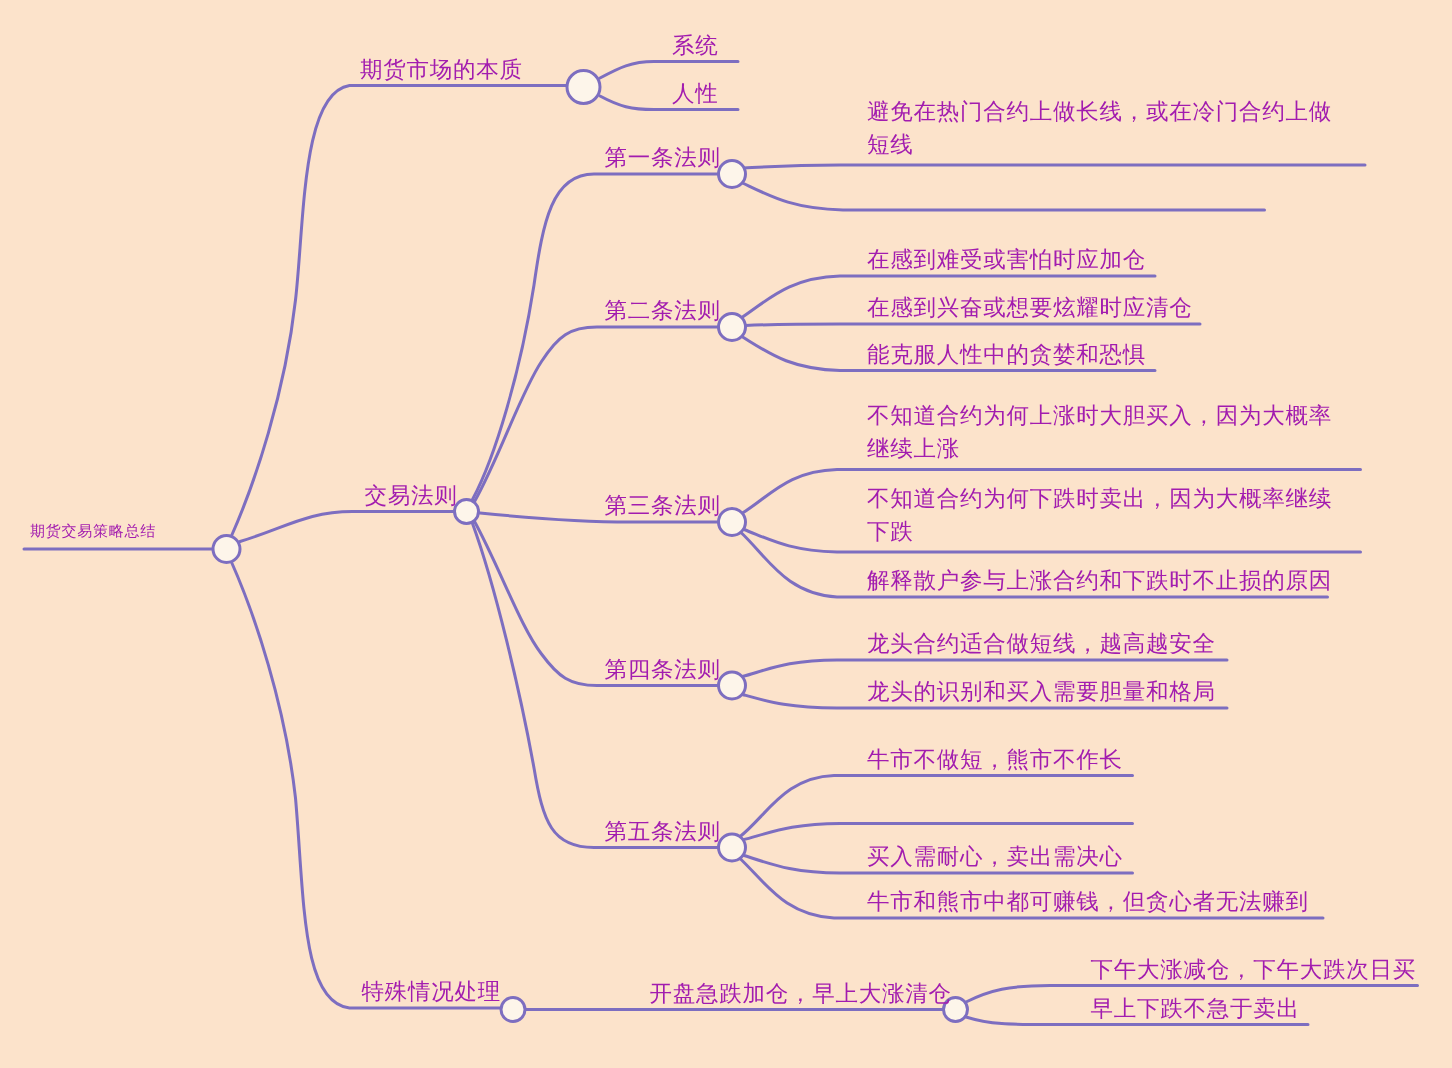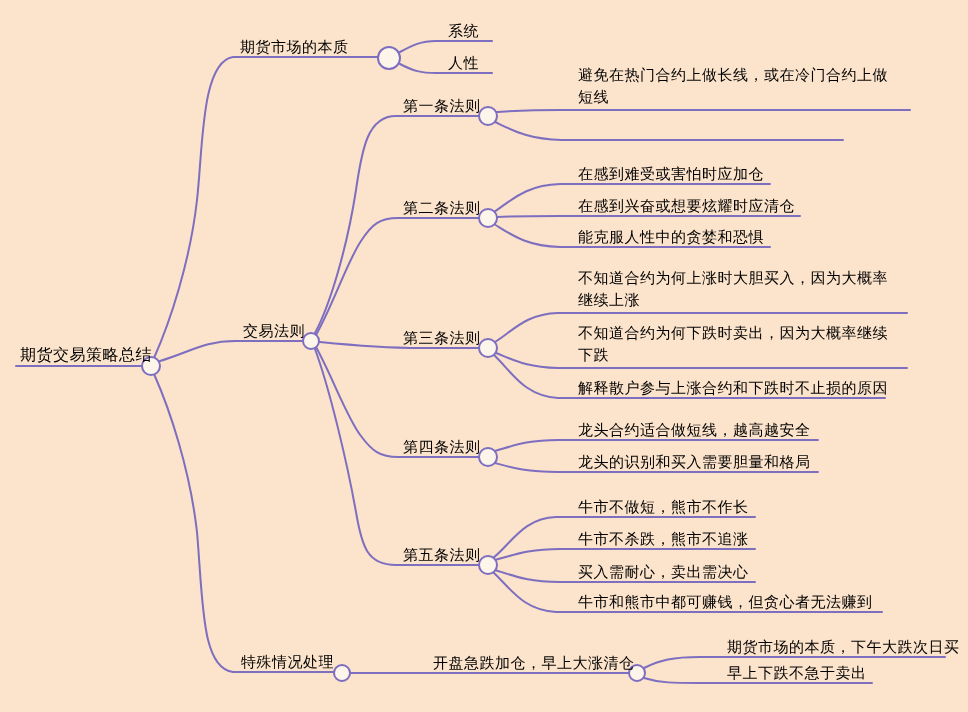--- a/index.html
+++ b/index.html
@@ -11,33 +11,33 @@
     position:relative;
     width:968px;height:712px;
     background:#fce3cb;
     overflow:hidden;
   }
   svg.links{position:absolute;left:0;top:0;}
   svg.links path{fill:none;stroke:#7d6ec0;stroke-width:2;stroke-linecap:round;}
   svg.links circle{fill:#fdf5ea;stroke:#7d6ec0;stroke-width:2;}
   .label{
     position:absolute;
-    color:#000000;
+    color:#a21caf;
     font-size:15px;
     line-height:22px;
     letter-spacing:0.5px;
     white-space:nowrap;
     cursor:default;
   }
   .label.wrap{
     white-space:normal;
     word-break:break-all;
     width:322px;
   }
-  .label.root{font-size:16px;}
+  .label.root{font-size:10px;}
 </style>
 </head>
 <body>
 
 <div id="stage">
 
   <svg class="links" width="968" height="712" viewBox="0 0 968 712">
 
     <path d="M 16 366 L 142 366"></path>
 
@@ -109,22 +109,21 @@
   <div class="label wrap" style="left:578px;top:267px;">不知道合约为何上涨时大胆买入，因为大概率继续上涨</div>
   <div class="label wrap" style="left:578px;top:322px;">不知道合约为何下跌时卖出，因为大概率继续下跌</div>
   <div class="label" style="left:578px;top:377px;">解释散户参与上涨合约和下跌时不止损的原因</div>
 
   <div class="label" style="left:403px;top:436px;">第四条法则</div>
   <div class="label" style="left:578px;top:451px;">龙头的识别和买入需要胆量和格局</div>
   <div class="label" style="left:578px;top:419px;">龙头合约适合做短线，越高越安全</div>
 
   <div class="label" style="left:403px;top:544px;">第五条法则</div>
   <div class="label" style="left:578px;top:496px;">牛市不做短，熊市不作长</div>
-  <div class="label" style="left:578px;top:528px;">牛市不杀跌，熊市不追涨</div>
   <div class="label" style="left:578px;top:561px;">买入需耐心，卖出需决心</div>
   <div class="label" style="left:578px;top:591px;">牛市和熊市中都可赚钱，但贪心者无法赚到</div>
 
   <div class="label" style="left:241px;top:651px;">特殊情况处理</div>
   <div class="label" style="left:433px;top:652px;">开盘急跌加仓，早上大涨清仓</div>
-  <div class="label" style="left:727px;top:636px;">期货市场的本质，下午大跌次日买</div>
+  <div class="label" style="left:727px;top:636px;">下午大涨减仓，下午大跌次日买</div>
   <div class="label" style="left:727px;top:662px;">早上下跌不急于卖出</div>
 
 </div>
 
 </body></html>

